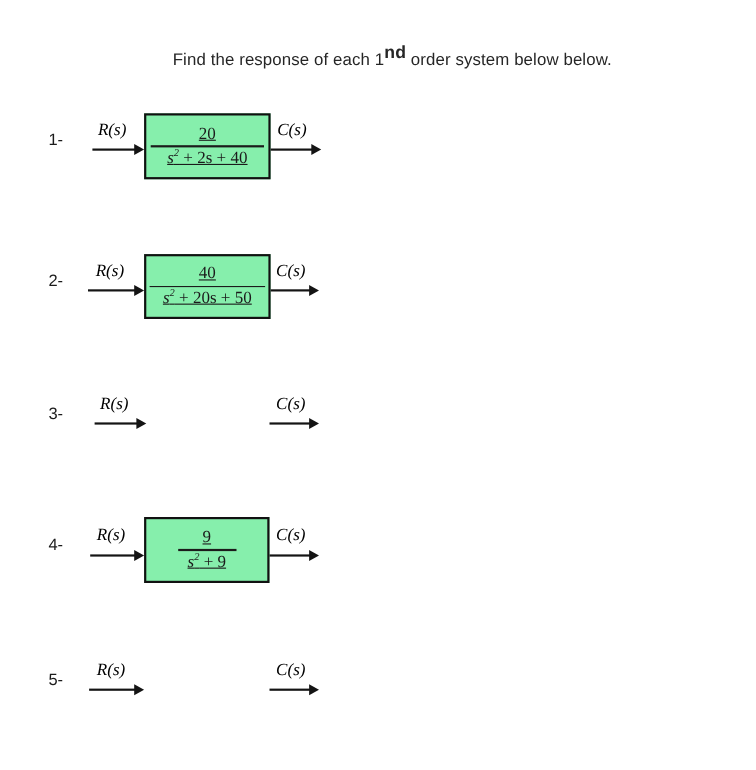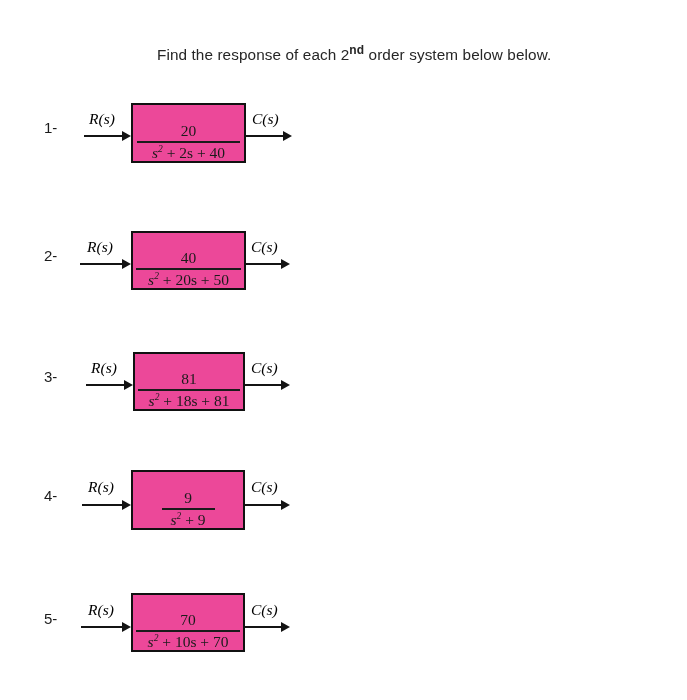--- a/index.html
+++ b/index.html
@@ -22,21 +22,21 @@
     position: absolute;
     left: 157px;
     top: 47px;
     font-size: 15.3px;
     line-height: 1;
     white-space: nowrap;
     color: #262626;
     letter-spacing: 0.1px;
   }
   #prompt-title .sup {
-    font-size: 12px;
+    font-size: 16px;
     vertical-align: super;
     line-height: 0;
     font-weight: bold;
   }
 
   
   .diagram-row {
     position: absolute;
     left: 0;
     width: 687px;
@@ -83,24 +83,25 @@
     border-top: 5px solid transparent;
     border-bottom: 5px solid transparent;
     border-left: 9px solid #141414;
   }
 
   
   .tf-box {
     position: absolute;
     box-sizing: border-box;
     border: 2.4px solid #111111;
-    background: #ec4899;
+    background: #86efac;
     display: flex;
-    align-items: flex-end;
+    align-items: center;
     justify-content: center;
+    text-decoration: underline;
   }
 
   .fraction {
     display: flex;
     flex-direction: column;
     align-items: center;
     justify-content: center;
     font-family: "Liberation Serif", serif;
     color: #1b1b1b;
     line-height: 1.05;
@@ -128,21 +129,21 @@
     font-style: italic;
   }
   .fraction .denom .op {
     font-style: normal;
   }
 </style>
 </head>
 <body>
 
 <div id="prompt-title">
-  <span>Find the response of each 2</span><span class="sup">nd</span><span> order system below below.</span>
+  <span>Find the response of each 1</span><span class="sup">nd</span><span> order system below below.</span>
 </div>
 
 <div class="diagram-row" style="top:100px;">
   <div class="row-number" style="top:20px;">1-</div>
 
   <div class="sig-label" style="left:89px; top:11px;">R(s)</div>
 
   <div class="arrow" style="left:84px; top:31px; width:47px;">
     <div class="shaft" style="width:40px;"></div>
     <div class="head" style="left:38px;"></div>
@@ -197,29 +198,20 @@
 <div class="diagram-row" style="top:349px;">
   <div class="row-number" style="top:20px;">3-</div>
 
   <div class="sig-label" style="left:91px; top:11px;">R(s)</div>
 
   <div class="arrow" style="left:86px; top:31px; width:47px;">
     <div class="shaft" style="width:40px;"></div>
     <div class="head" style="left:38px;"></div>
   </div>
 
-  <div class="tf-box" style="left:133px; top:3px; width:112px; height:59px;">
-    <div class="fraction" style="width:102px;">
-      <div class="numer">81</div>
-      <div class="bar"></div>
-      <div class="denom">
-        <span>s</span><span class="sup">2</span><span class="op"> + 18s + 81</span>
-      </div>
-    </div>
-  </div>
 
   <div class="sig-label" style="left:251px; top:11px;">C(s)</div>
 
   <div class="arrow" style="left:245px; top:31px; width:47px;">
     <div class="shaft" style="width:38px;"></div>
     <div class="head" style="left:36px;"></div>
   </div>
 </div>
 
 <div class="diagram-row" style="top:467px;">
@@ -253,29 +245,20 @@
 <div class="diagram-row" style="top:590px;">
   <div class="row-number" style="top:21px;">5-</div>
 
   <div class="sig-label" style="left:88px; top:12px;">R(s)</div>
 
   <div class="arrow" style="left:81px; top:32px; width:50px;">
     <div class="shaft" style="width:43px;"></div>
     <div class="head" style="left:41px;"></div>
   </div>
 
-  <div class="tf-box" style="left:131px; top:3px; width:114px; height:59px;">
-    <div class="fraction" style="width:104px;">
-      <div class="numer">70</div>
-      <div class="bar"></div>
-      <div class="denom">
-        <span>s</span><span class="sup">2</span><span class="op"> + 10s + 70</span>
-      </div>
-    </div>
-  </div>
 
   <div class="sig-label" style="left:251px; top:12px;">C(s)</div>
 
   <div class="arrow" style="left:245px; top:32px; width:47px;">
     <div class="shaft" style="width:38px;"></div>
     <div class="head" style="left:36px;"></div>
   </div>
 </div>
 
 </body></html>

